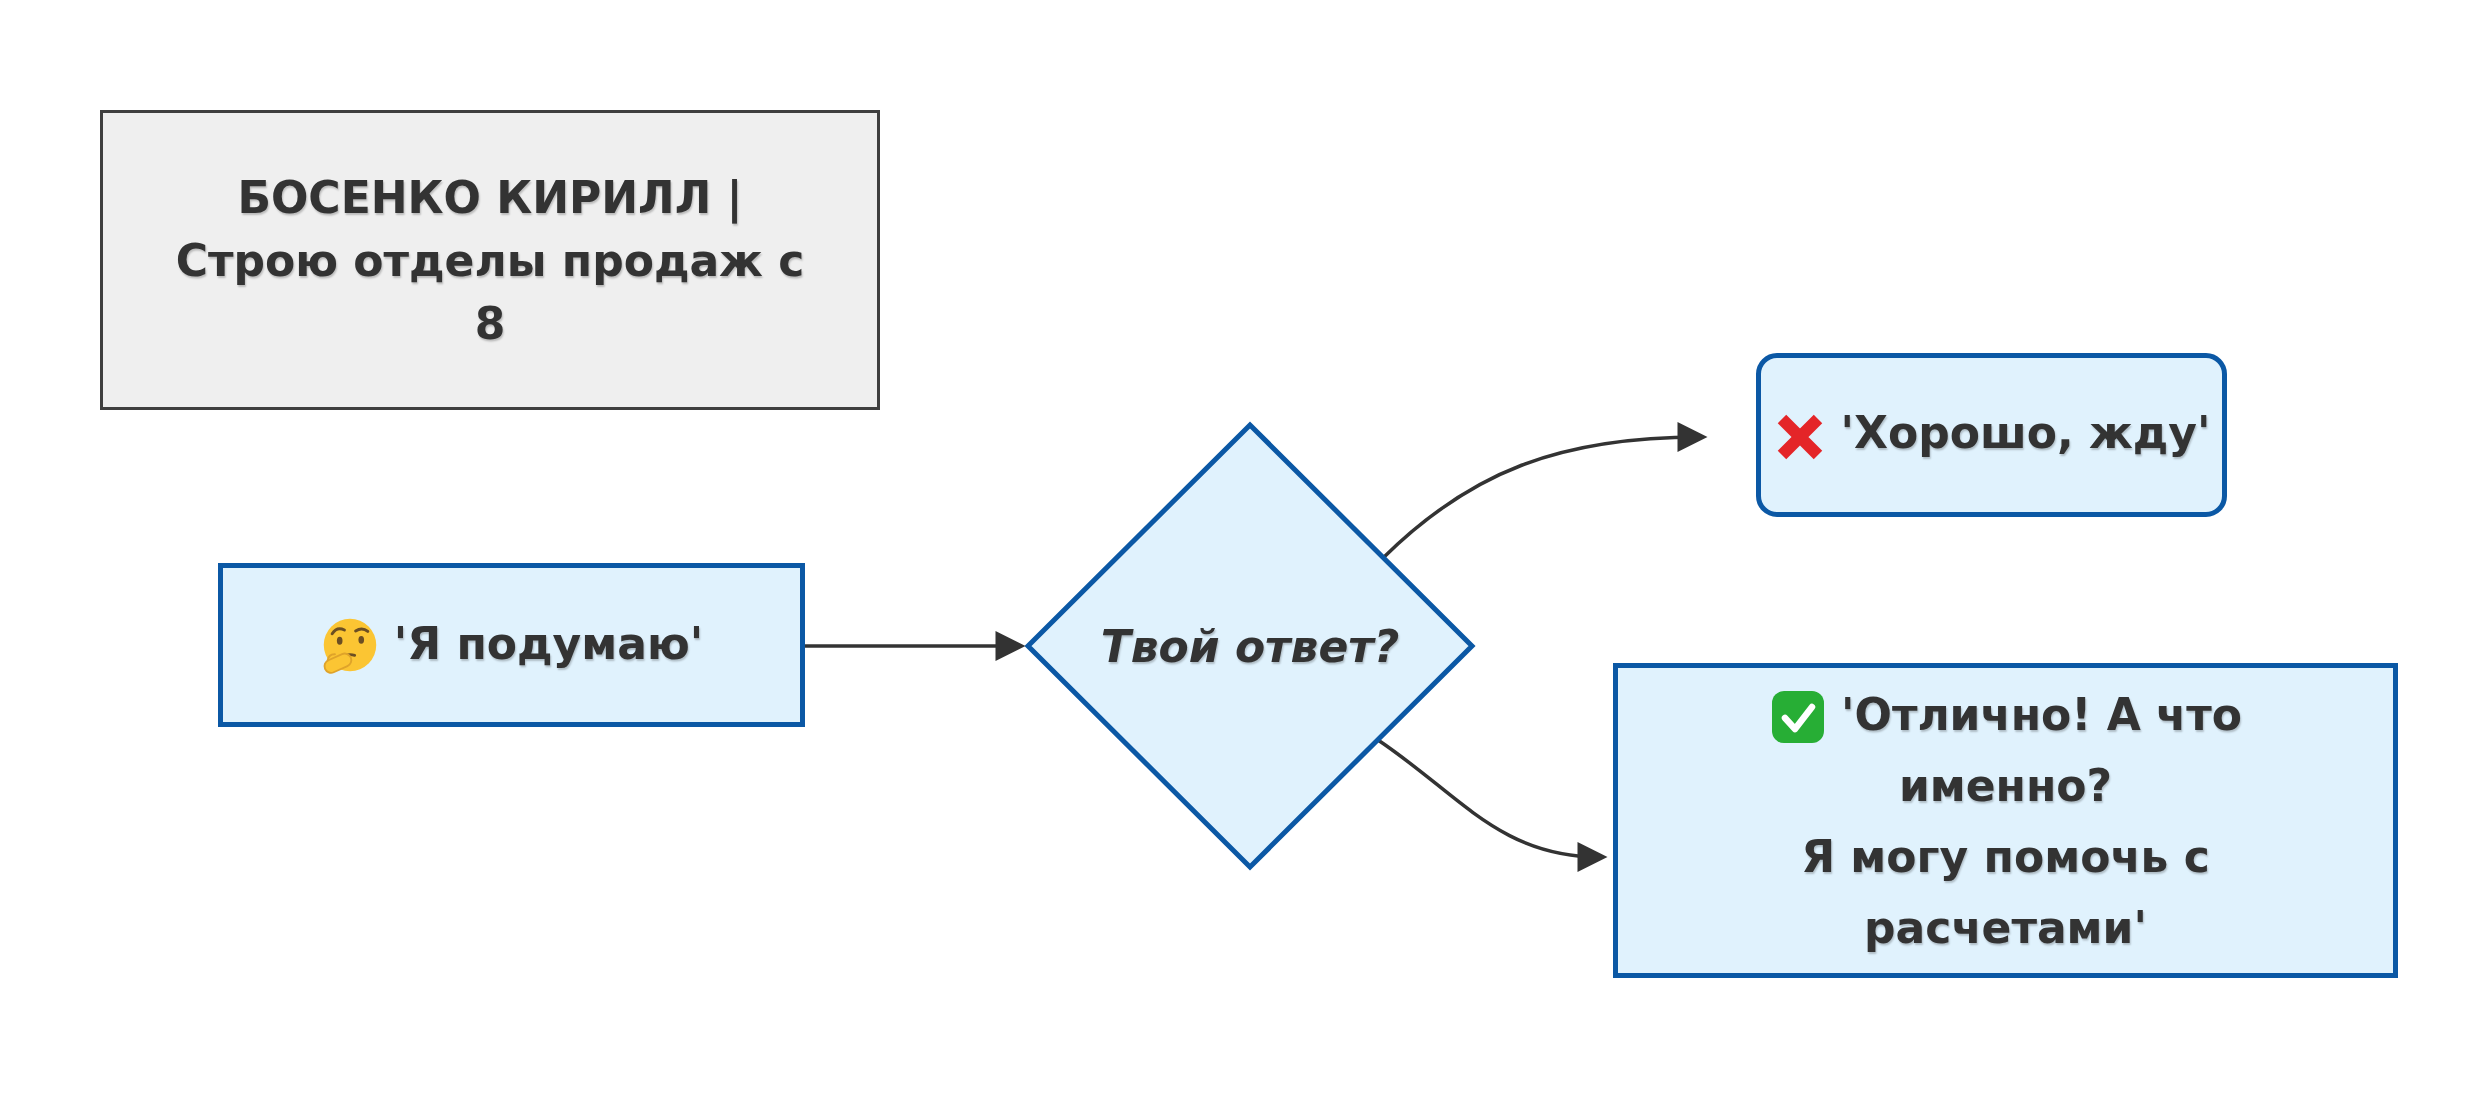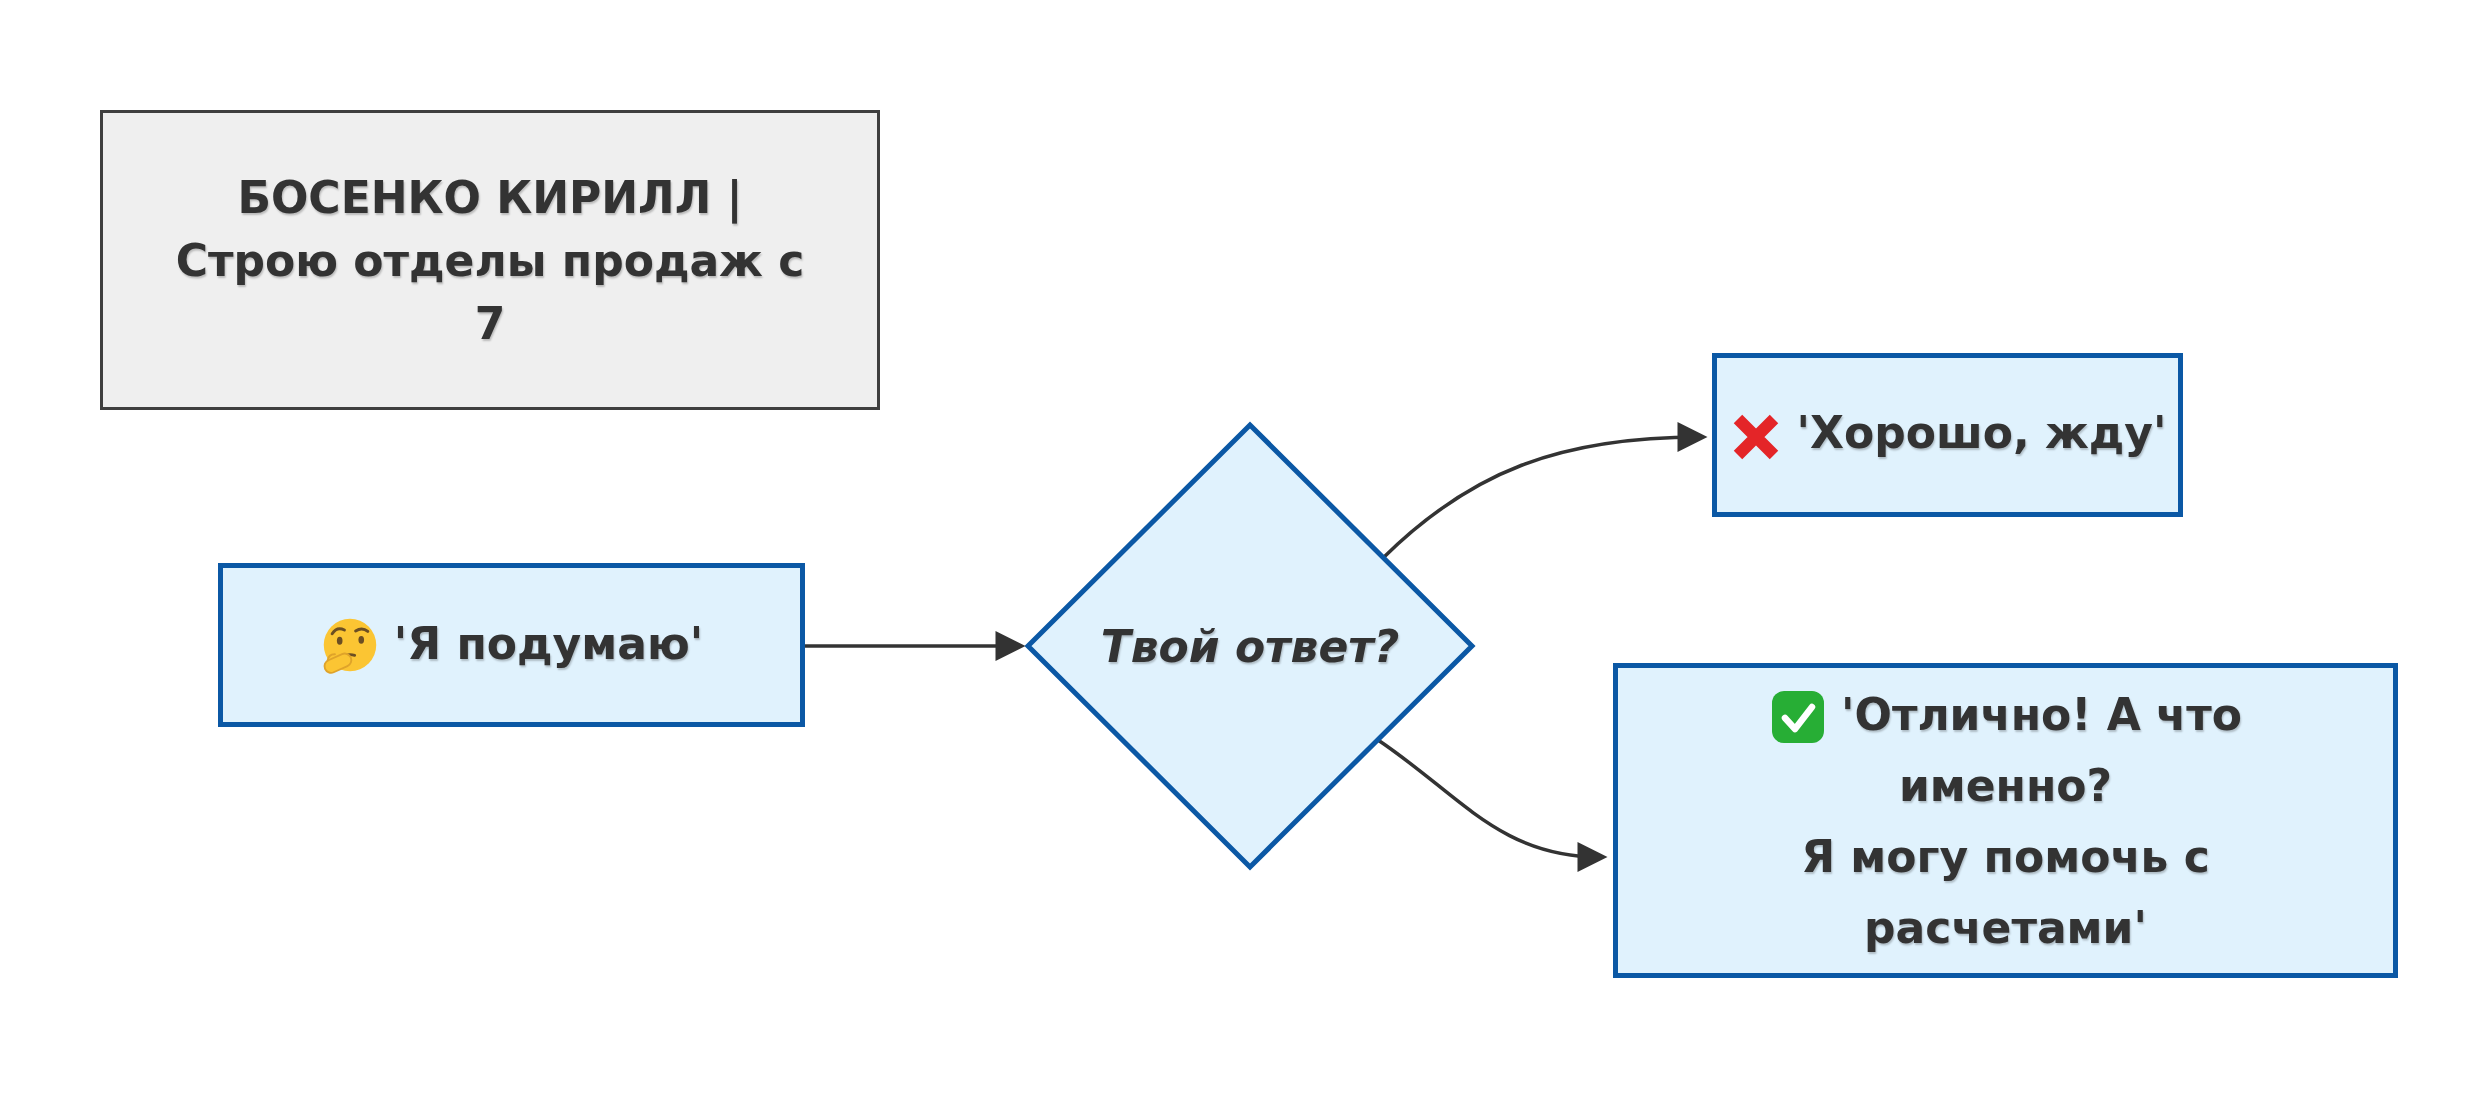--- a/index.html
+++ b/index.html
@@ -92,21 +92,21 @@
     <path class="edge-path" d="M 1383,558 C 1470,472 1560,437 1700,437" marker-end="url(#arrowhead)"></path>
 
     <path class="edge-path" d="M 1378,740 C 1460,795 1500,857 1600,857" marker-end="url(#arrowhead)"></path>
 
     <polygon class="diamond-shape" points="1250,425 1472,646 1250,867 1028,646"></polygon>
   </svg>
 
   <div class="node node-header" style="left:100px; top:110px; width:780px; height:300px;">
     <span class="node-text">БОСЕНКО КИРИЛЛ |
 Строю отделы продаж с
-7</span>
+8</span>
   </div>
 
   <div class="node node-rect" style="left:218px; top:563px; width:587px; height:164px;justify-content:center;">
     <span>
       <svg class="inline-icon" width="60" height="60" viewBox="0 0 64 64">
         <circle cx="32" cy="32" r="28" fill="#fbc533"></circle>
         <path d="M13,20 Q18,12 26,16" stroke="#6b4e23" stroke-width="3.2" fill="none" stroke-linecap="round"></path>
         <path d="M38,17 Q45,12.5 51,17.5" stroke="#6b4e23" stroke-width="3.2" fill="none" stroke-linecap="round"></path>
         <ellipse cx="21" cy="27.5" rx="3" ry="4.2" fill="#6b4e23"></ellipse>
         <ellipse cx="44" cy="26.5" rx="3" ry="4.2" fill="#6b4e23"></ellipse>
@@ -116,21 +116,21 @@
           <path d="M10,44 Q14,38 20,41" stroke="#dfa32a" stroke-width="2" fill="none" stroke-linecap="round"></path>
         </g>
       </svg><span>'Я подумаю'</span>
     </span>
   </div>
 
   <div class="node diamond-label" style="left:1028px; top:425px; width:444px; height:442px;">
     <span>Твой ответ?</span>
   </div>
 
-  <div class="node node-rect" style="left:1712px; top:353px; width:471px; height:164px;">
+  <div class="node node-rect" style="left:1756px; top:353px; width:471px; height:164px;border-radius:21px;">
     <span>
       <svg class="inline-icon" width="54" height="54" viewBox="0 0 54 54">
         <path d="M9,9 L45,45 M45,9 L9,45" stroke="#e42528" stroke-width="12" fill="none"></path>
       </svg><span>'Хорошо, жду'</span>
     </span>
   </div>
 
   <div class="node node-rect node-accept-box" style="left:1613px; top:663px; width:785px; height:315px;">
     <span>
       <svg class="inline-icon" width="58" height="58" viewBox="0 0 58 58">

